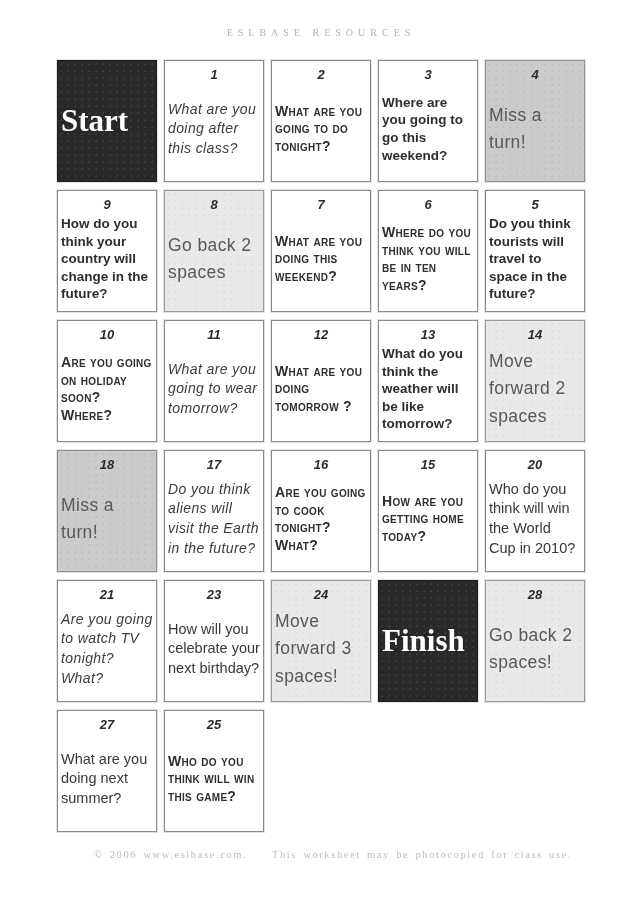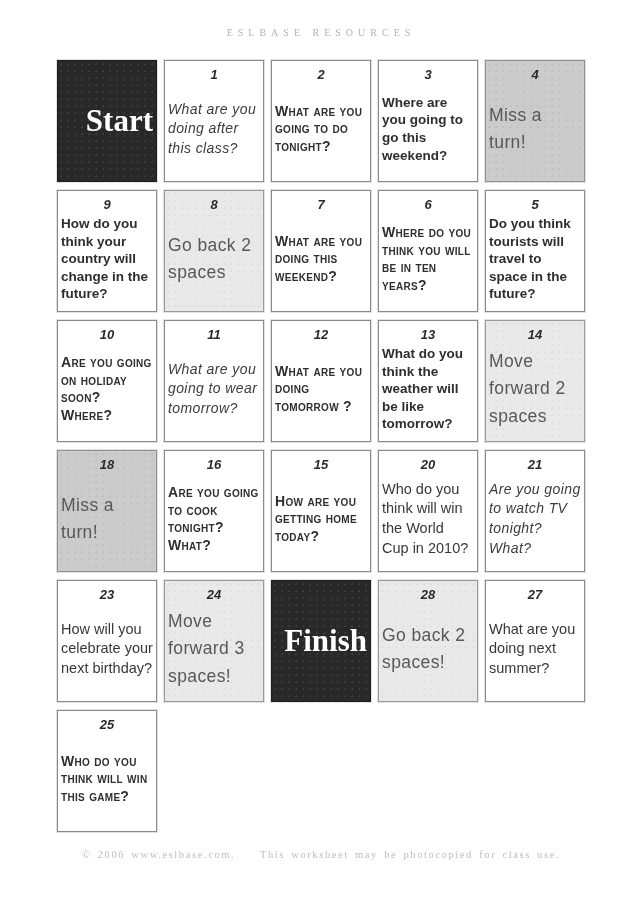--- a/index.html
+++ b/index.html
@@ -105,33 +105,33 @@
     border-color: #9a9a9a;
   }
 
   
   .corner {
     background-color: #282828;
     background-image: radial-gradient(rgba(255,255,255,0.10) 1px, transparent 1px);
     background-size: 7px 7px;
     border: 1px solid #1f1f1f;
     align-items: center;
-    justify-content: flex-end;
+    justify-content: flex-start;
     flex-direction: row;
   }
   .corner .corner-label {
     font-family: "Liberation Serif", serif;
     font-weight: 700;
     font-size: 31px;
     color: #ffffff;
   }
 
   .copyright {
     position: absolute;
-    top: 849px; left: 57px; width: 528px;
+    top: 849px; left: 69px; width: 528px;
     text-align: center;
     font-family: "Liberation Serif", serif;
     font-size: 10.5px;
     letter-spacing: 1.6px;
     word-spacing: 2px;
     color: #bdbdbd;
     white-space: pre;
   }
 </style>
 </head>
@@ -213,20 +213,24 @@
     <div class="num">14</div>
     <div class="text">Move forward 2 spaces</div>
   </div>
 
 
   <div class="cell style-script variant-dark">
     <div class="num">18</div>
     <div class="text">Miss a turn!</div>
   </div>
 
+  <div class="cell style-italic">
+    <div class="num">17</div>
+    <div class="text">Do you think aliens will visit the Earth in the future?</div>
+  </div>
 
   <div class="cell style-caps">
     <div class="num">16</div>
     <div class="text">Are you going to cook tonight? What?</div>
   </div>
 
   <div class="cell style-caps">
     <div class="num">15</div>
     <div class="text">How are you getting home today?</div>
   </div>

